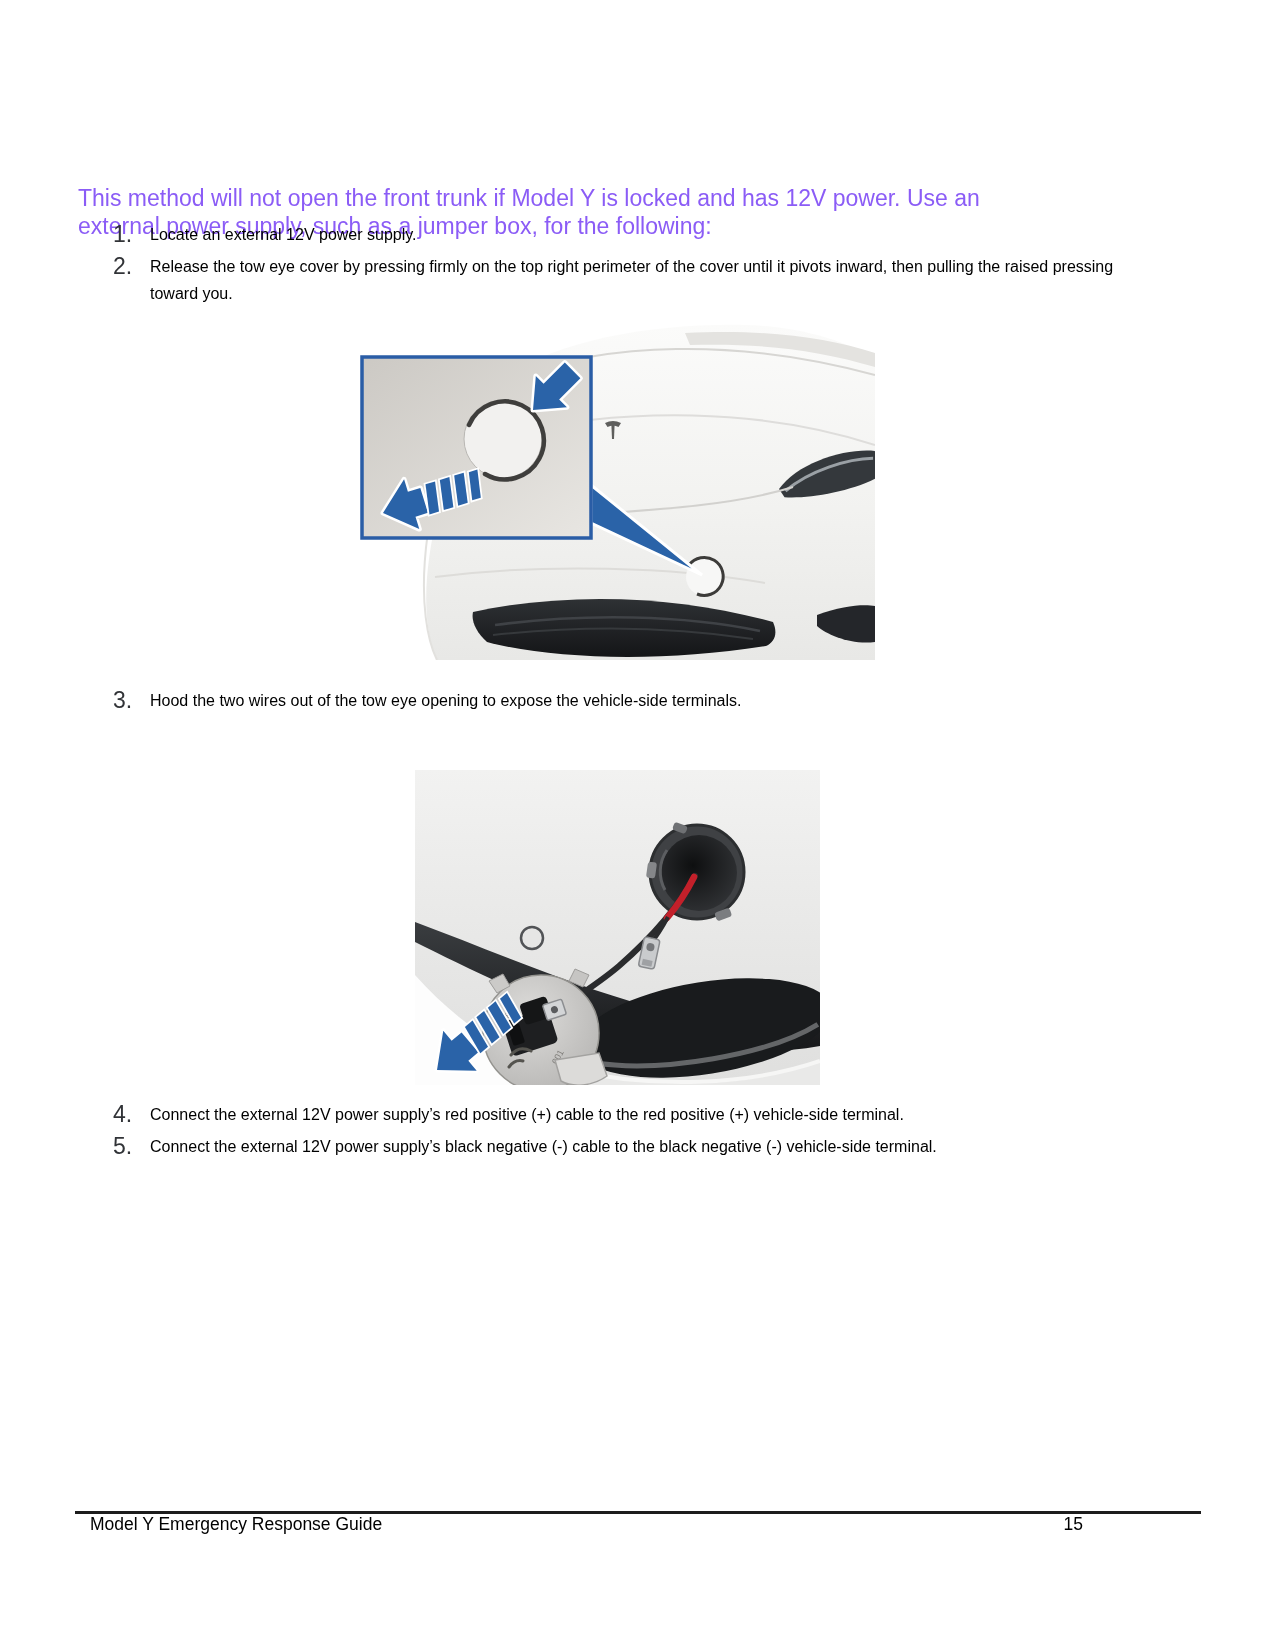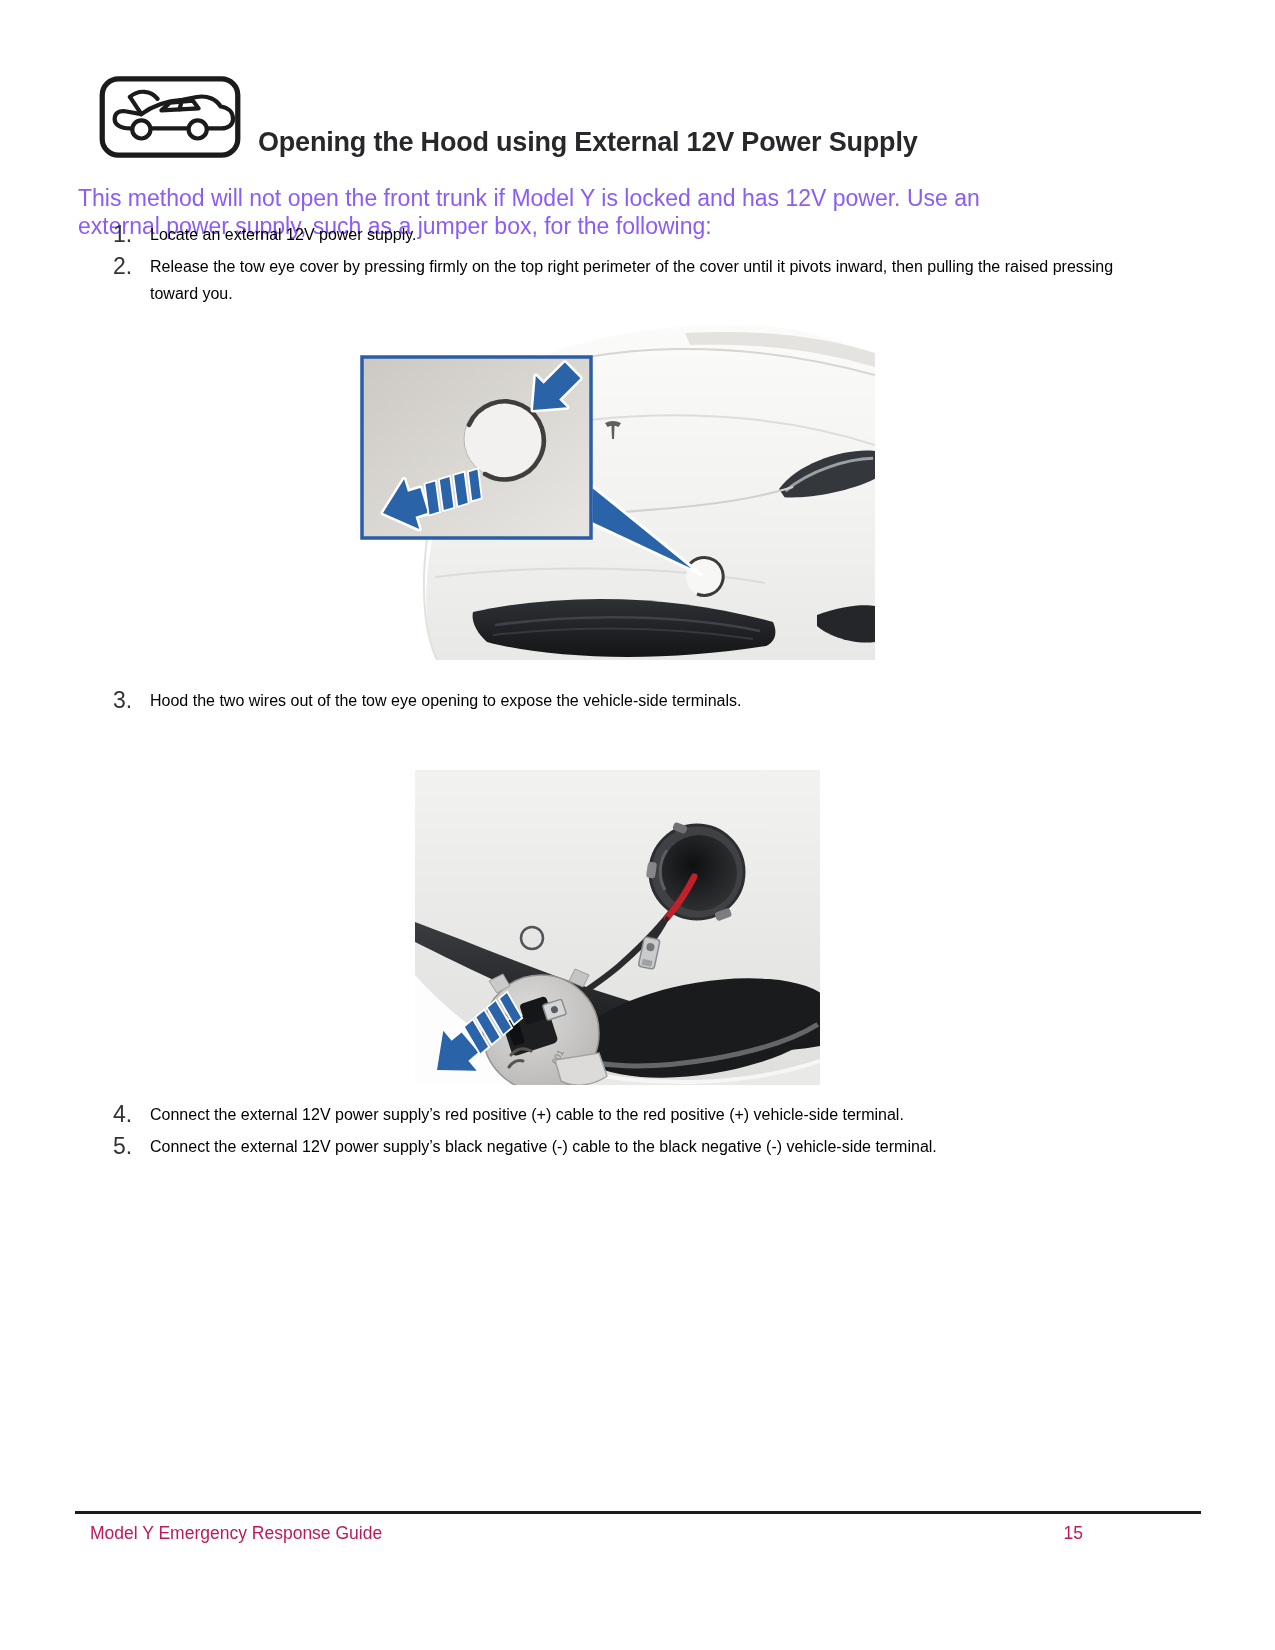--- a/index.html
+++ b/index.html
@@ -39,52 +39,30 @@
     max-width:970px;
     font-size:16px; line-height:27.5px; color:#000000;
   }
   .fig { position:absolute; display:block; }
   .fig-1 { left:345px; top:315px; }
   .fig-2 { left:415px; top:770px; }
   .footer {
     position:absolute; left:75px; top:1511px; width:1126px;
     border-top:3px solid #1c1c1c;
     display:flex; justify-content:space-between; align-items:center;
-    padding-top:9px;
-    font-size:17.5px; color:#be185d;
+    font-size:17.5px; color:#000000;
   }
   .footer .doc-title { margin-left:15px; }
   .footer .page-num { margin-right:118px; }
 </style>
 </head>
 <body>
 
 <div class="page">
 
-  <div class="hdr">
-    <svg class="hood-icon" viewBox="0 0 150 88" aria-hidden="true">
-      <rect x="4" y="4" width="142" height="80" rx="17" fill="none" stroke="#1b1b1b" stroke-width="5.5"></rect>
-      <g stroke="#1b1b1b" stroke-width="4.4" fill="none" stroke-linejoin="round" stroke-linecap="round">
-
-        <path d="M33,23 C42,15 55,16 62,25"></path>
-        <path d="M33,23 L45,41"></path>
-
-        <path d="M45,41 C58,31 74,27 88,26 L103,23 C115,21 124,26 128,33 C136,34 141,39 141,46 C141,52 136,56 129,56 L115,56"></path>
-        <path d="M93,56 L56,56"></path>
-        <path d="M33,56 C23,56 17,52 17,46 C17,40 22,37 28,38 L45,41"></path>
-
-        <path d="M66,37 L75,29 L99,27 L105,35 Z"></path>
-        <path d="M85,36 L87,28"></path>
-
-        <circle cx="45" cy="57" r="9.5"></circle>
-        <circle cx="104" cy="57" r="9.5"></circle>
-      </g>
-    </svg>
-    <h1 class="section-title">Opening the Hood using External 12V Power Supply</h1>
-  </div>
 
   <p class="intro">This method will not open the front trunk if Model Y is locked and has 12V power. Use an external power supply, such as a jumper box, for the following:</p>
 
   <div class="steps steps-12">
     <div class="step">
       <span class="step-num">1.</span>
       <span class="step-text">Locate an external 12V power supply.</span>
     </div>
     <div class="step">
       <span class="step-num">2.</span>

